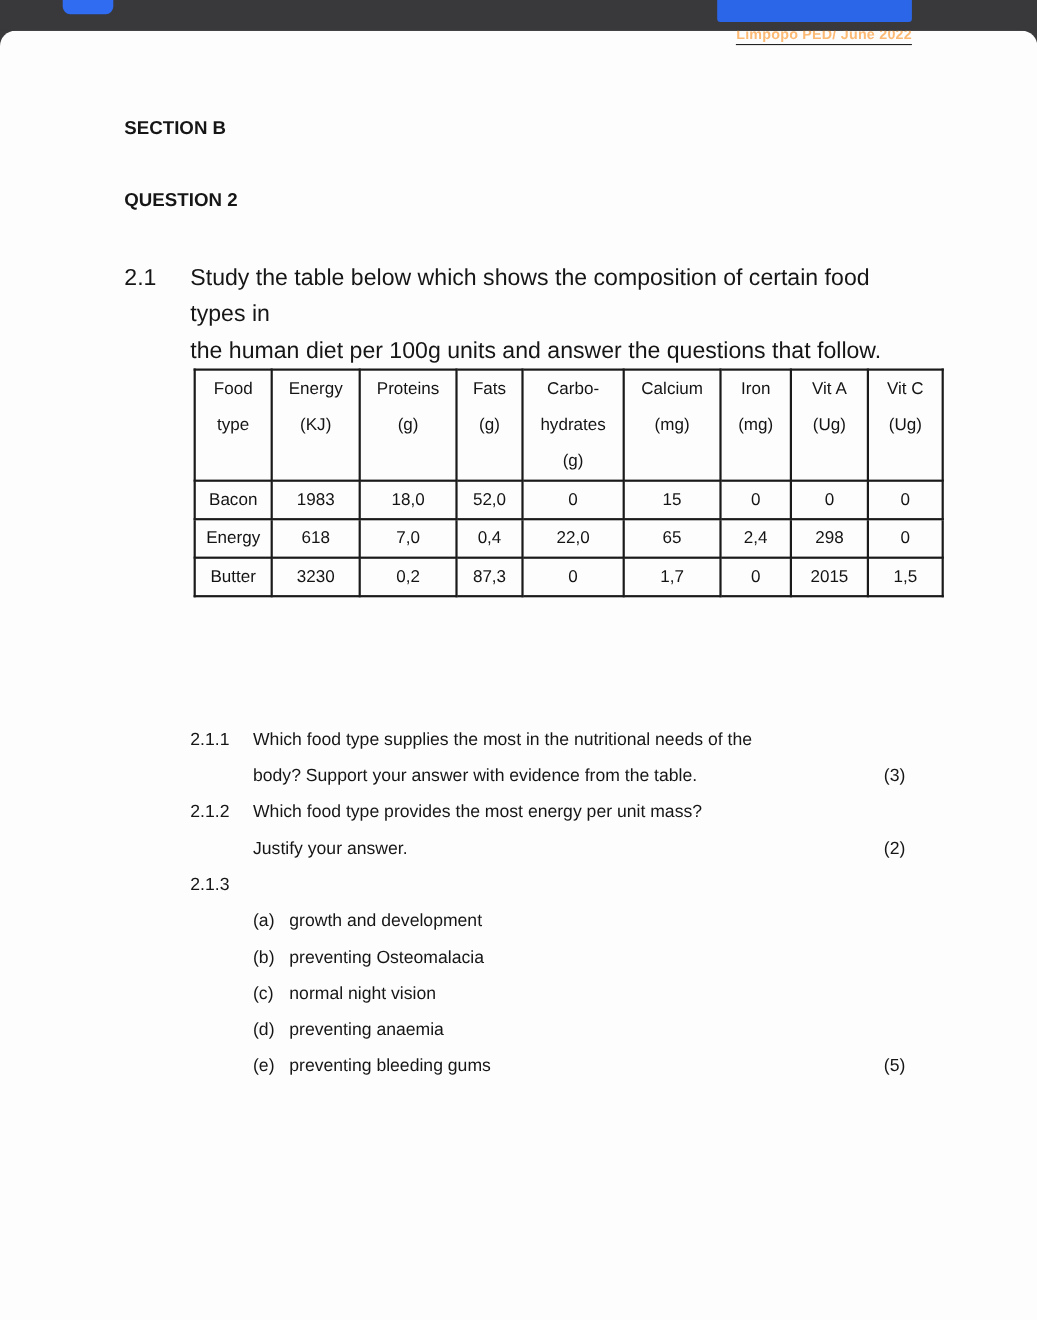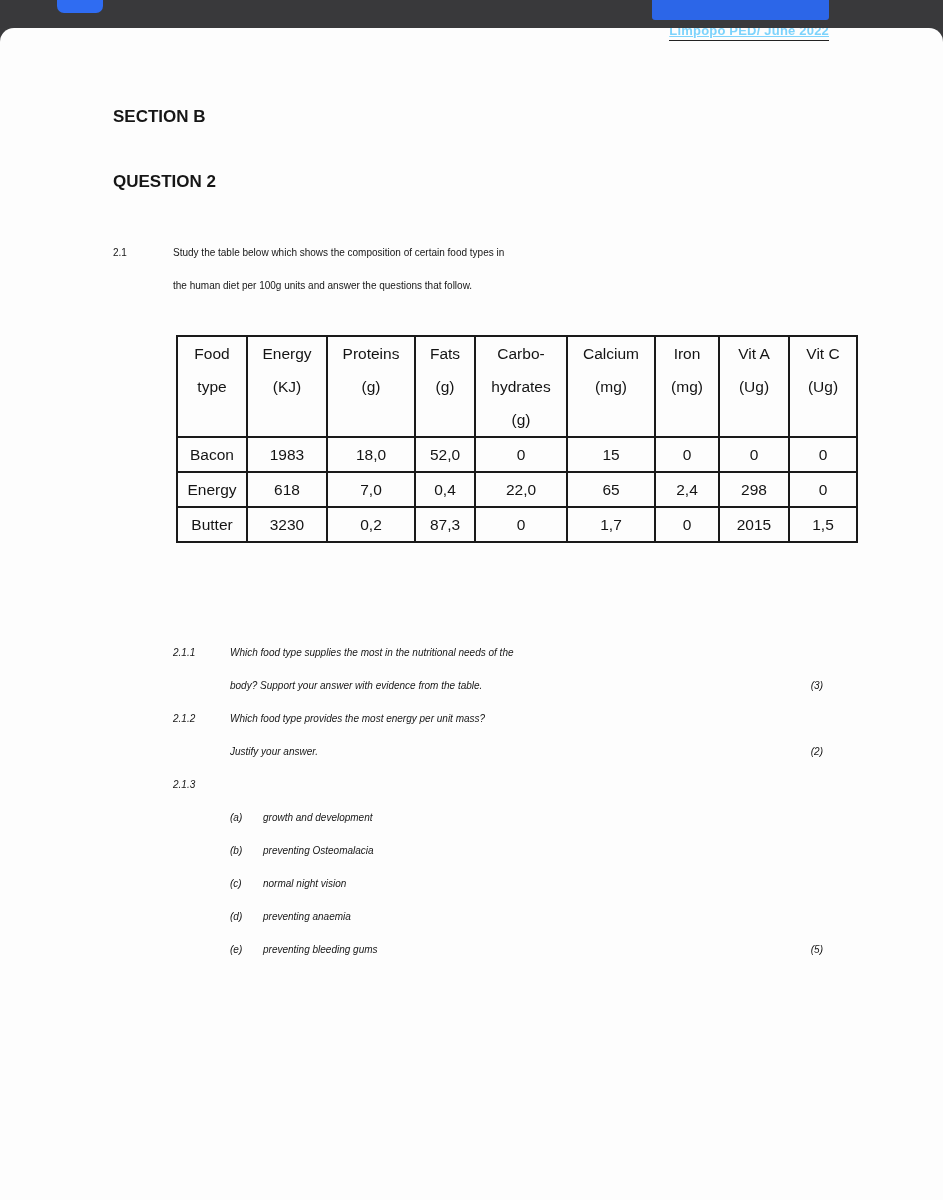--- a/index.html
+++ b/index.html
@@ -20,48 +20,48 @@
   .left-pill{
     position:absolute;left:57px;top:0;width:46px;height:13px;
     background:#2f6cf2;border-radius:0 0 7px 7px;z-index:6;
   }
   .right-blue-bar{
     position:absolute;right:114px;top:0;width:177px;height:20px;
     background:#2c66e8;border-radius:0 0 3px 3px;z-index:6;
   }
   .doc-source{
     position:absolute;top:23px;right:114px;z-index:3;
-    font-size:13px;font-weight:700;color:#7dd3fc;
-    border-bottom:1.5px solid #222;padding-bottom:2px;letter-spacing:.2px;text-decoration:underline;
+    font-size:13px;font-weight:700;color:#fdba74;
+    border-bottom:1.5px solid #222;padding-bottom:2px;letter-spacing:.2px;
   }
   .heading{
     position:absolute;left:113px;font-size:17px;font-weight:700;z-index:4;
   }
   .section-title{top:79px;}
   .question-title{top:144px;}
   .intro{
     position:absolute;left:113px;top:208px;width:720px;display:flex;z-index:4;
-    font-size:10px;line-height:33px;
+    font-size:21px;line-height:33px;
   }
   .intro .qnum{flex:0 0 60px;}
   .intro .lines{flex:1;}
   table.food{
     position:absolute;left:176px;top:307px;z-index:4;
     border-collapse:collapse;table-layout:fixed;
     font-size:15.5px;color:#141414;background:#fdfdfd;
   }
   table.food th,table.food td{
     border:2px solid #1a1a1a;text-align:center;padding:0 2px;
     font-weight:400;
   }
   table.food th{vertical-align:top;line-height:33px;height:99px;}
   table.food td{height:33px;line-height:33px;margin-top:12px;}
   .q-block{
-    position:absolute;left:173px;top:608px;width:650px;z-index:4;
-    font-size:10px;line-height:33px;font-style:italic;
+    position:absolute;left:173px;top:628px;width:650px;z-index:4;
+    font-size:16px;line-height:33px;
   }
   .q-line{display:flex;}
   .q-num{flex:0 0 57px;}
   .q-text{flex:1;}
   .q-marks{flex:0 0 45px;text-align:right;}
   .opt-label{flex:0 0 33px;}
 </style>
 </head>
 <body>
 

